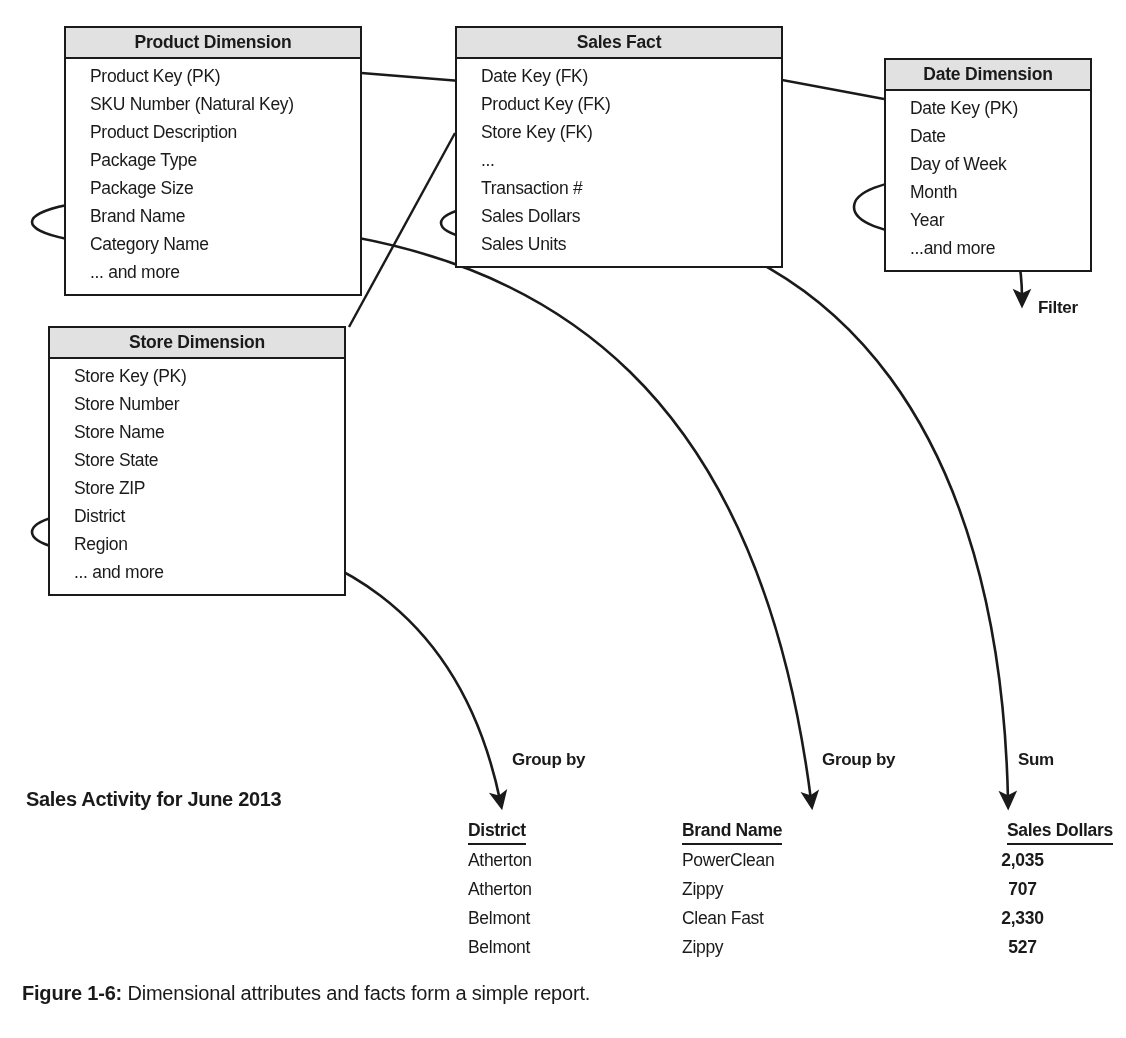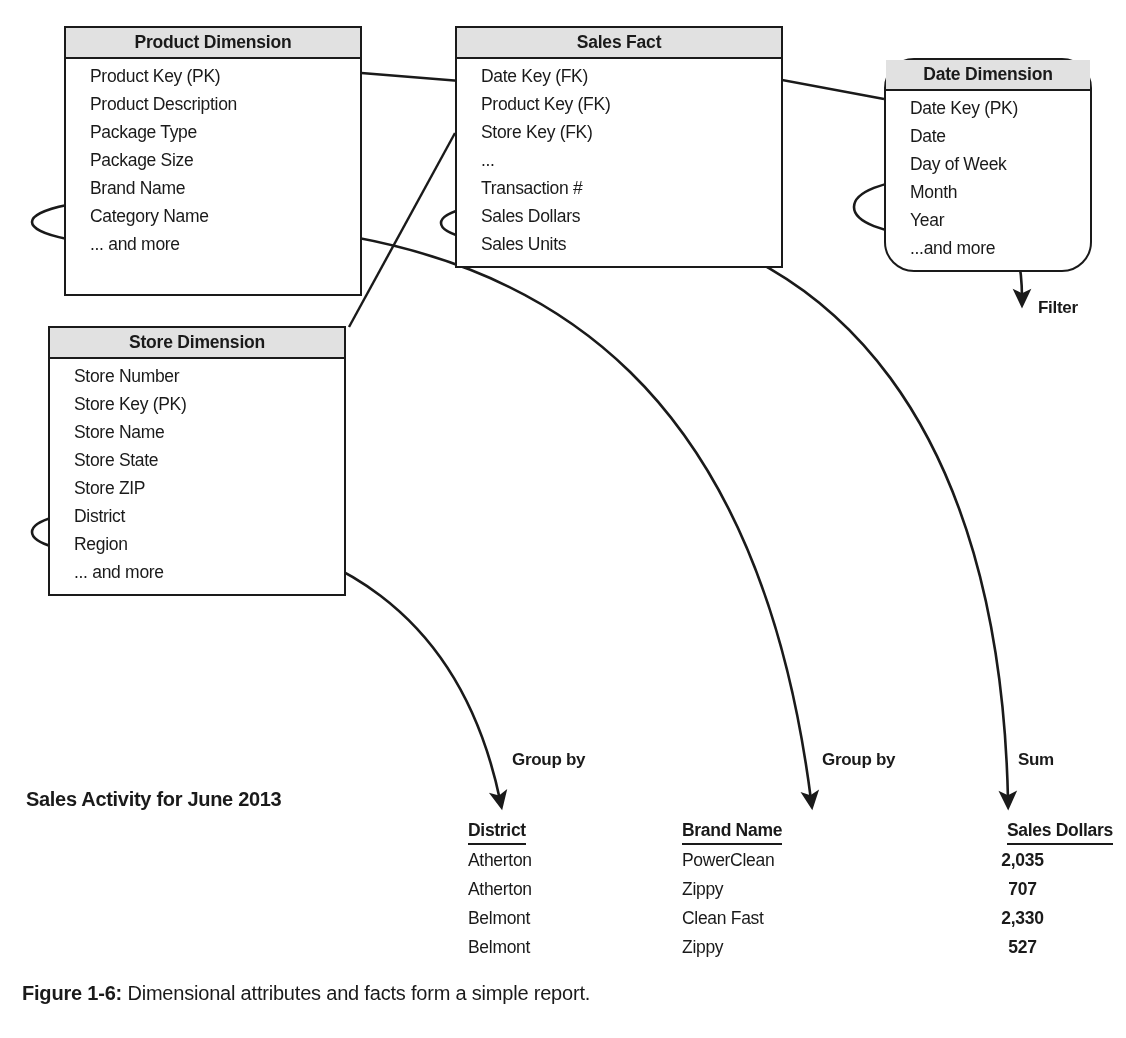--- a/index.html
+++ b/index.html
@@ -164,20 +164,21 @@
 
     <path d="M 270,226 C 560,250 760,400 811,800" fill="none" stroke="#1a1a1a" stroke-width="2.6" marker-end="url(#arrowhead)"></path>
 
     <path d="M 624,219 C 830,248 1000,420 1008,800" fill="none" stroke="#1a1a1a" stroke-width="2.6" marker-end="url(#arrowhead)"></path>
   </svg>
 
   <div class="table-box" id="tbl-product" style="left:64px; top:26px; width:298px; height:270px;">
     <div class="table-header">Product Dimension</div>
     <div class="table-body">
       <div class="field">Product Key (PK)</div>
+      <div class="field">SKU Number (Natural Key)</div>
       <div class="field">Product Description</div>
       <div class="field">Package Type</div>
       <div class="field">Package Size</div>
       <div class="field">Brand Name</div>
       <div class="field">Category Name</div>
       <div class="field">... and more</div>
     </div>
   </div>
 
   <div class="table-box" id="tbl-fact" style="left:455px; top:26px; width:328px; height:242px;">
@@ -186,37 +187,37 @@
       <div class="field">Date Key (FK)</div>
       <div class="field">Product Key (FK)</div>
       <div class="field">Store Key (FK)</div>
       <div class="field">...</div>
       <div class="field">Transaction #</div>
       <div class="field">Sales Dollars</div>
       <div class="field">Sales Units</div>
     </div>
   </div>
 
-  <div class="table-box" id="tbl-date" style="left:884px; top:58px; width:208px; height:214px;border-radius:30px;">
+  <div class="table-box" id="tbl-date" style="left:884px; top:58px; width:208px; height:214px;">
     <div class="table-header">Date Dimension</div>
     <div class="table-body">
       <div class="field">Date Key (PK)</div>
       <div class="field">Date</div>
       <div class="field">Day of Week</div>
       <div class="field">Month</div>
       <div class="field">Year</div>
       <div class="field">...and more</div>
     </div>
   </div>
 
   <div class="table-box" id="tbl-store" style="left:48px; top:326px; width:298px; height:270px;">
     <div class="table-header">Store Dimension</div>
     <div class="table-body">
+      <div class="field">Store Key (PK)</div>
       <div class="field">Store Number</div>
-      <div class="field">Store Key (PK)</div>
       <div class="field">Store Name</div>
       <div class="field">Store State</div>
       <div class="field">Store ZIP</div>
       <div class="field">District</div>
       <div class="field">Region</div>
       <div class="field">... and more</div>
     </div>
   </div>
 
   <div class="flow-label" style="left:1038px; top:298px;">Filter</div>

